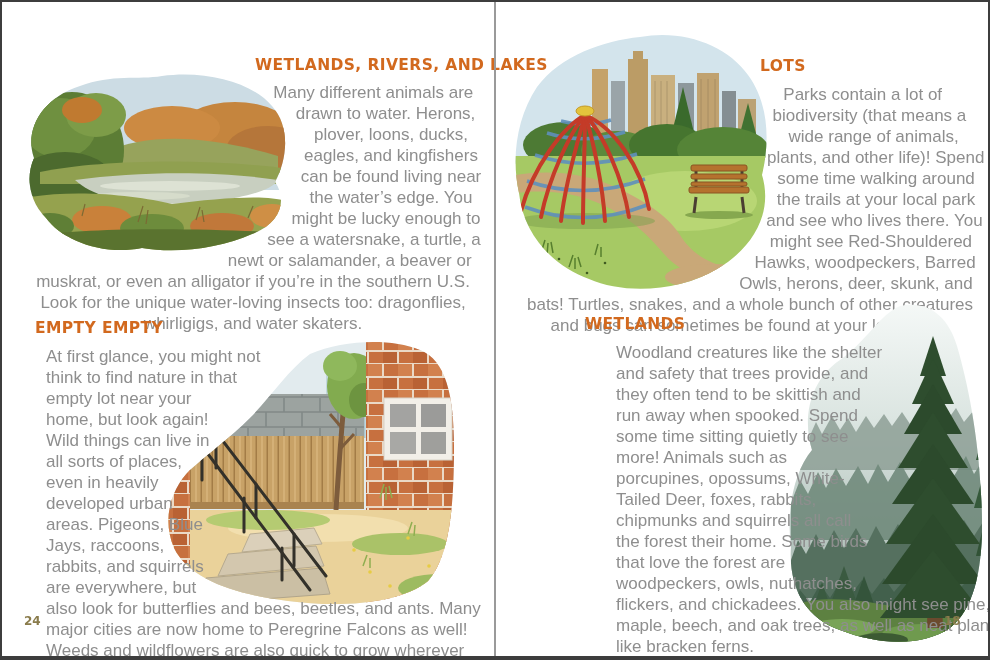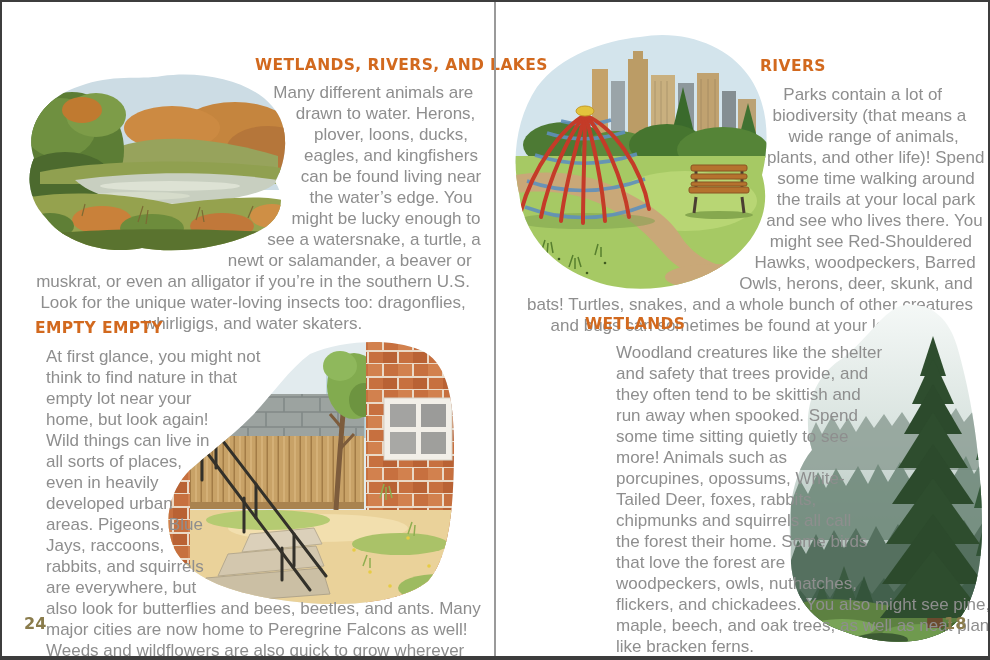--- a/index.html
+++ b/index.html
@@ -18,21 +18,21 @@
     position:absolute;font-size:17px;line-height:21px;color:#8e8e8e;
   }
   .para.center{text-align:center;}
   .spacer{display:block;}
   .sp-wetland{float:left;width:276px;height:176px;shape-outside:ellipse(50% 48% at 50% 48%);shape-margin:6px;}
   .sp-park{float:left;width:268px;height:208px;shape-outside:circle(49% at 48% 47%);shape-margin:6px;}
   .sp-lot{float:right;width:288px;height:244px;shape-outside:polygon(58% 0%,100% 0%,100% 100%,8% 100%,6% 40%,14% 24%,34% 10%);shape-margin:7px;}
   .sp-forest{float:right;width:202px;height:238px;shape-outside:polygon(46% 0%,100% 0%,100% 100%,30% 100%,30% 45%,38% 18%);shape-margin:6px;}
   .pagenum{
     position:absolute;font-family:"DejaVu Sans",sans-serif;font-weight:bold;
-    font-size:16px;color:#8a7c4c;
+    font-size:12px;color:#8a7c4c;
   }
 </style>
 </head>
 <body>
 
 <div class="spread">
 
   <div>
 
     <svg class="illus" style="left:18px;top:68px" width="280" height="185" viewBox="0 0 280 185">
@@ -240,21 +240,21 @@
         </g>
         <g fill="#3f5c22">
           <circle cx="54" cy="230" r="1.3"></circle>
             <circle cx="82" cy="244" r="1.3"></circle>
           <circle cx="30" cy="238" r="1.3"></circle>
             <circle cx="100" cy="234" r="1.3"></circle>
         </g>
       </g>
     </svg>
 
-    <h2 class="sec" style="left:758px;top:55px">RIVERS</h2>
+    <h2 class="sec" style="left:758px;top:55px">LOTS</h2>
 
     <div class="para center" style="left:512px;top:82px;width:472px">
       <span class="spacer sp-park"></span>
       <span>Parks contain a lot of biodiversity (that means a wide range of animals, plants, and other life)! Spend some time walking around the trails at your local park and see who lives there. You might see Red-Shouldered Hawks, woodpeckers, Barred Owls, herons, deer, skunk, and bats! Turtles, snakes, and a whole bunch of other creatures and bugs can sometimes be found at your local park.</span>
     </div>
 
     <h2 class="sec" style="left:583px;top:313px">WETLANDS</h2>
 
     <svg class="illus" style="left:780px;top:296px" width="210" height="350" viewBox="0 0 210 350">
       <defs>

